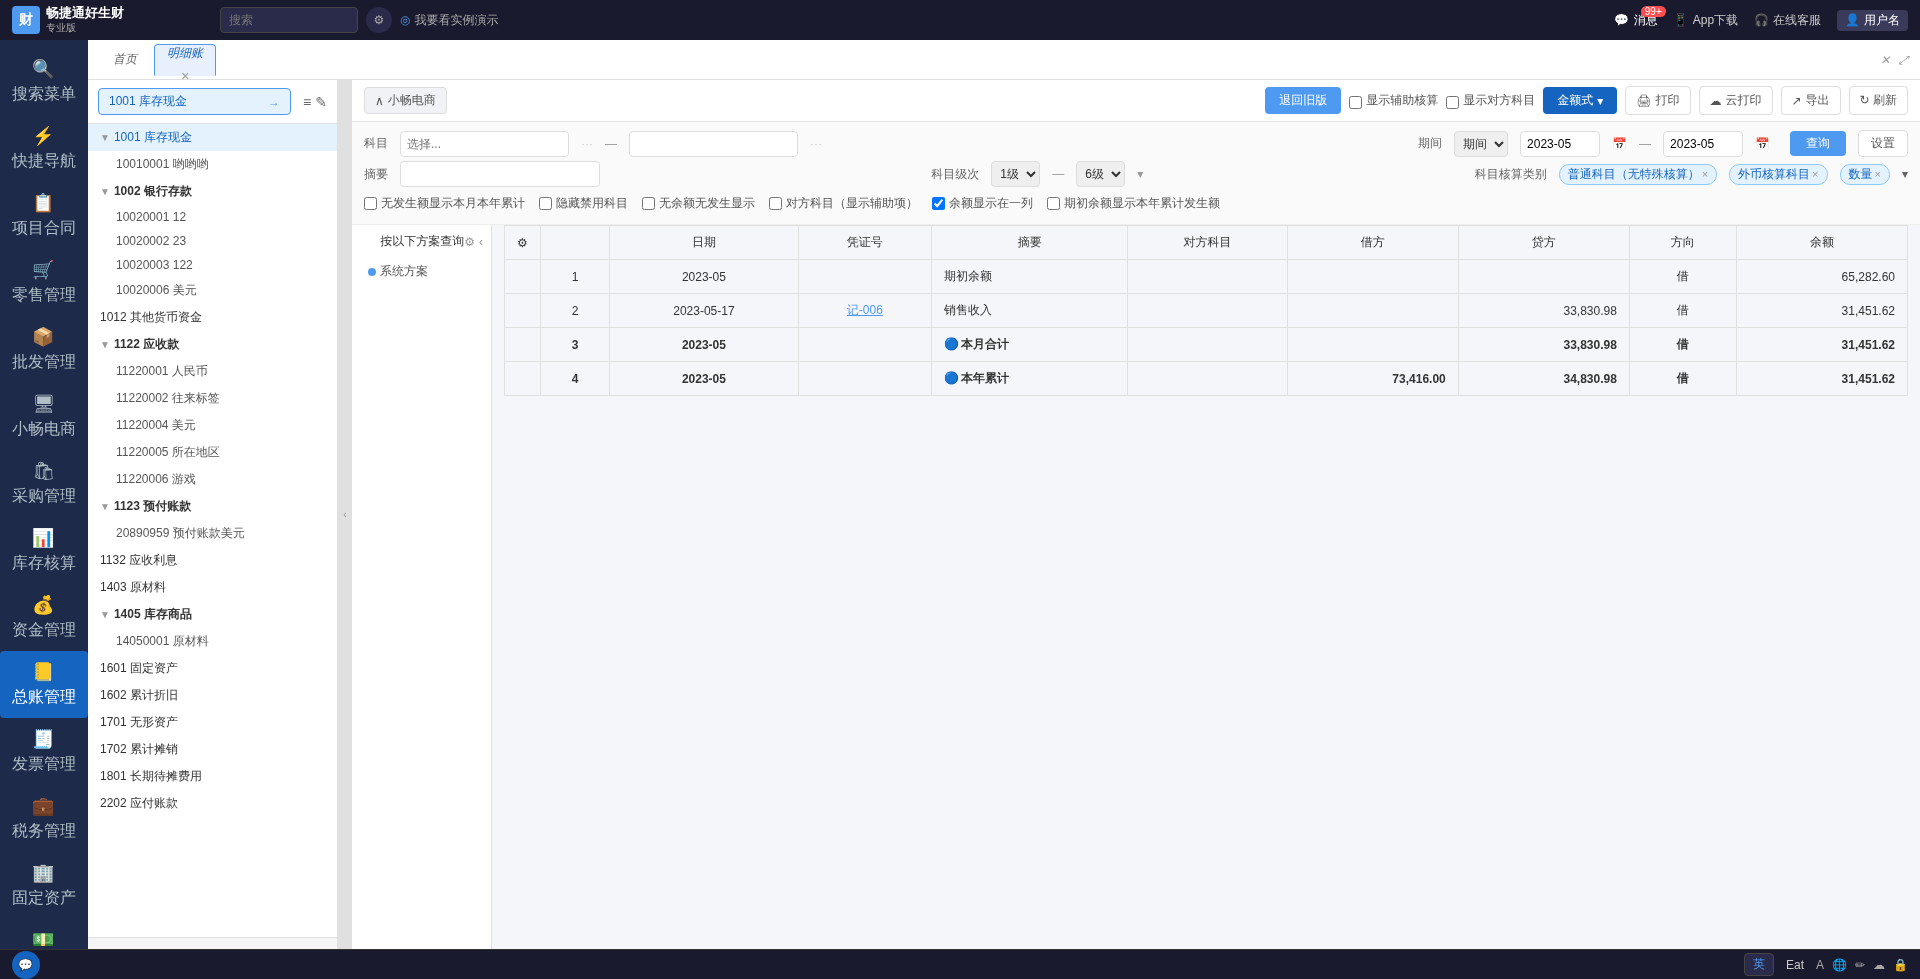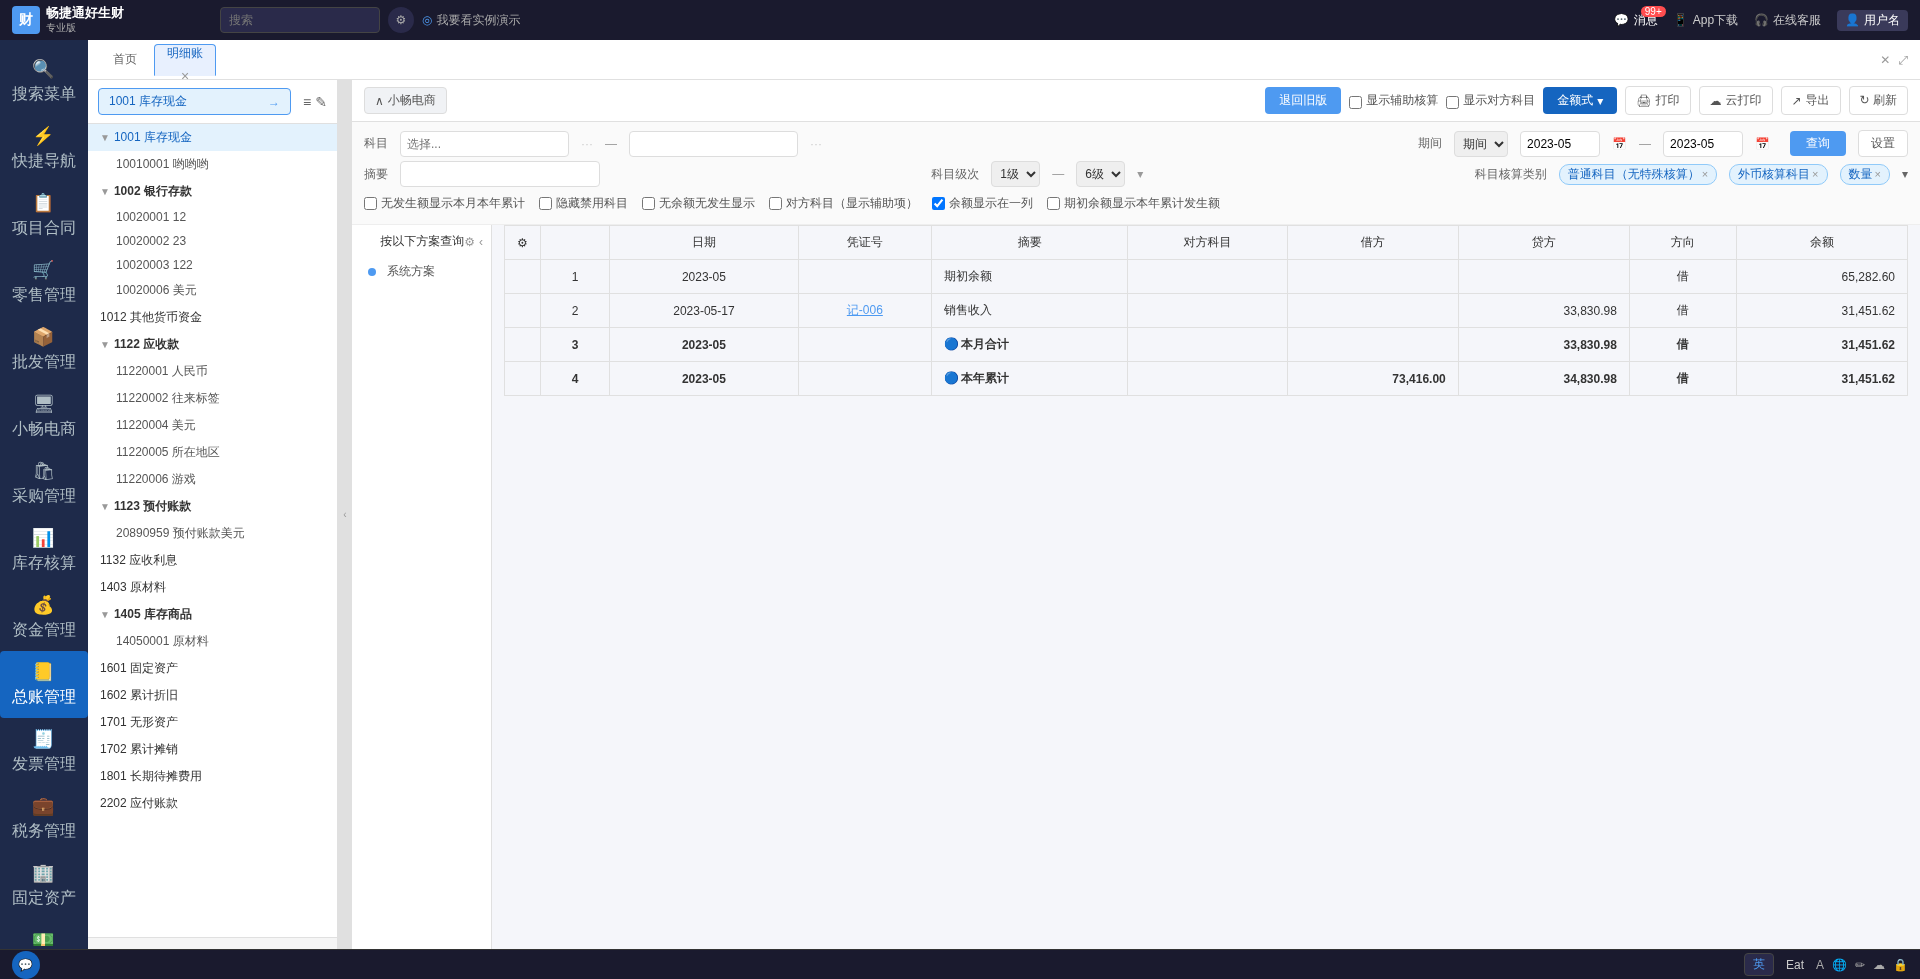--- a/index.html
+++ b/index.html
@@ -25,21 +25,21 @@
     .sidebar { width: 88px; background: #1e2a4a; display: flex; flex-direction: column; align-items: center; padding-top: 8px; overflow-y: auto; flex-shrink: 0; }
     .sidebar-item { width: 100%; display: flex; flex-direction: column; align-items: center; padding: 10px 4px; cursor: pointer; color: #b0bec5; gap: 4px; border-radius: 4px; }
     .sidebar-item.active { background: #1565c0; color: #fff; }
     .sidebar-item .s-icon { font-size: 18px; }
     .sidebar-item .s-label { font-size: 16px; text-align: center; }
 
     
     .content-area { flex: 1; display: flex; flex-direction: column; overflow: hidden; background: #f5f6fa; }
 
     
-    .tab-bar { height: 40px; background: #fff; border-bottom: 1px solid #e0e0e0; display: flex; align-items: center; padding: 0 12px; gap: 4px; flex-shrink: 0; }
+    .tab-bar { height: 40px; background: #fff; border-bottom: 1px solid #e0e0e0; display: flex; align-items: center; padding: 0 12px; gap: 4px; flex-shrink: 0; font-style: italic; }
     .tab-item { height: 32px; display: flex; align-items: center; gap: 6px; padding: 0 12px; border-radius: 4px 4px 0 0; cursor: pointer; color: #555; border: 1px solid transparent; }
     .tab-item.active { background: #e8f0fe; border-color: #4e9af1; color: #1565c0; border-bottom-color: #e8f0fe; flex-direction: column; }
     .tab-item .close-icon { color: #999; font-size: 14px; }
     .tab-home { color: #666; }
 
     
     .accounts-panel { width: 250px; background: #fff; border-right: 1px solid #e0e0e0; display: flex; flex-direction: column; flex-shrink: 0; overflow: hidden; }
     .accounts-header { padding: 8px 10px; border-bottom: 1px solid #e0e0e0; display: flex; align-items: center; gap: 6px; }
     .account-selected { background: #e3f2fd; border: 1px solid #4e9af1; border-radius: 4px; padding: 4px 10px; display: flex; align-items: center; justify-content: space-between; margin: 6px 8px; }
     .account-selected span { color: #1565c0; font-size: 12px; }
@@ -82,21 +82,21 @@
     ::-webkit-scrollbar { width: 6px; height: 6px; }
     ::-webkit-scrollbar-track { background: #f5f5f5; }
     ::-webkit-scrollbar-thumb { background: #ccc; border-radius: 3px; }
 
     .main-panel { display: flex; flex: 1; overflow: hidden; }
 
     .left-scheme-panel { width: 140px; border-right: 1px solid #e0e0e0; display: flex; flex-direction: column; padding: 8px; background: #fff; flex-shrink: 0; }
     .scheme-header { display: flex; align-items: center; justify-content: flex-end; margin-bottom: 8px; }
     .scheme-title { color: #333; font-size: 12px; font-weight: 500; }
     .scheme-icons { display: flex; gap: 4px; color: #999; cursor: pointer; }
-    .scheme-item { display: flex; align-items: center; gap: 11px; padding: 5px 8px; border-radius: 4px; cursor: pointer; color: #555; font-size: 12px; }
+    .scheme-item { display: flex; align-items: center; gap: 4px; padding: 5px 8px; border-radius: 4px; cursor: pointer; color: #555; font-size: 12px; }
 
     .right-panel-area { flex: 1; display: flex; flex-direction: column; overflow: hidden; }
 
     
     .splitter { width: 14px; background: #e0e0e0; display: flex; align-items: center; justify-content: center; cursor: pointer; color: #999; font-size: 10px; flex-shrink: 0; }
 
     .filter-section { padding: 8px 12px; border-bottom: 1px solid #eee; background: #fafafa; }
     .filter-line { display: flex; align-items: center; gap: 12px; flex-wrap: wrap; margin-bottom: 4px; }
     .f-label { color: #666; white-space: nowrap; font-size: 12px; }
     .f-select { border: 1px solid #ddd; border-radius: 4px; height: 26px; font-size: 12px; color: #333; padding: 0 4px; }
@@ -113,21 +113,21 @@
 <body>
 
 <div class="top-bar">
   <div class="top-bar-logo">
     <div class="logo-icon">财</div>
     <div>
       <div style="font-size:13px;color:#fff;font-weight:bold;line-height:1.2;">畅捷通好生财</div>
       <div style="font-size:10px;color:#aaa;">专业版</div>
     </div>
   </div>
-  <div style="width:160px;position:relative;">
+  <div style="width:138px;position:relative;">
     <input class="search-bar" type="text" style="width: 100%; background: rgb(42, 42, 74); border: 1px solid rgb(68, 68, 68); border-radius: 4px; height: 26px; padding: 0px 8px; color: rgb(170, 170, 170); outline: none;" placeholder="搜索">
   </div>
   <div class="gear-btn">⚙</div>
   <div class="top-bar-demo">
     <span style="color:#4e9af1;">◎</span>
     <span>我要看实例演示</span>
   </div>
   <div class="toolbar-spacer"></div>
   <div class="top-bar-right">
     <div class="msg-btn">

